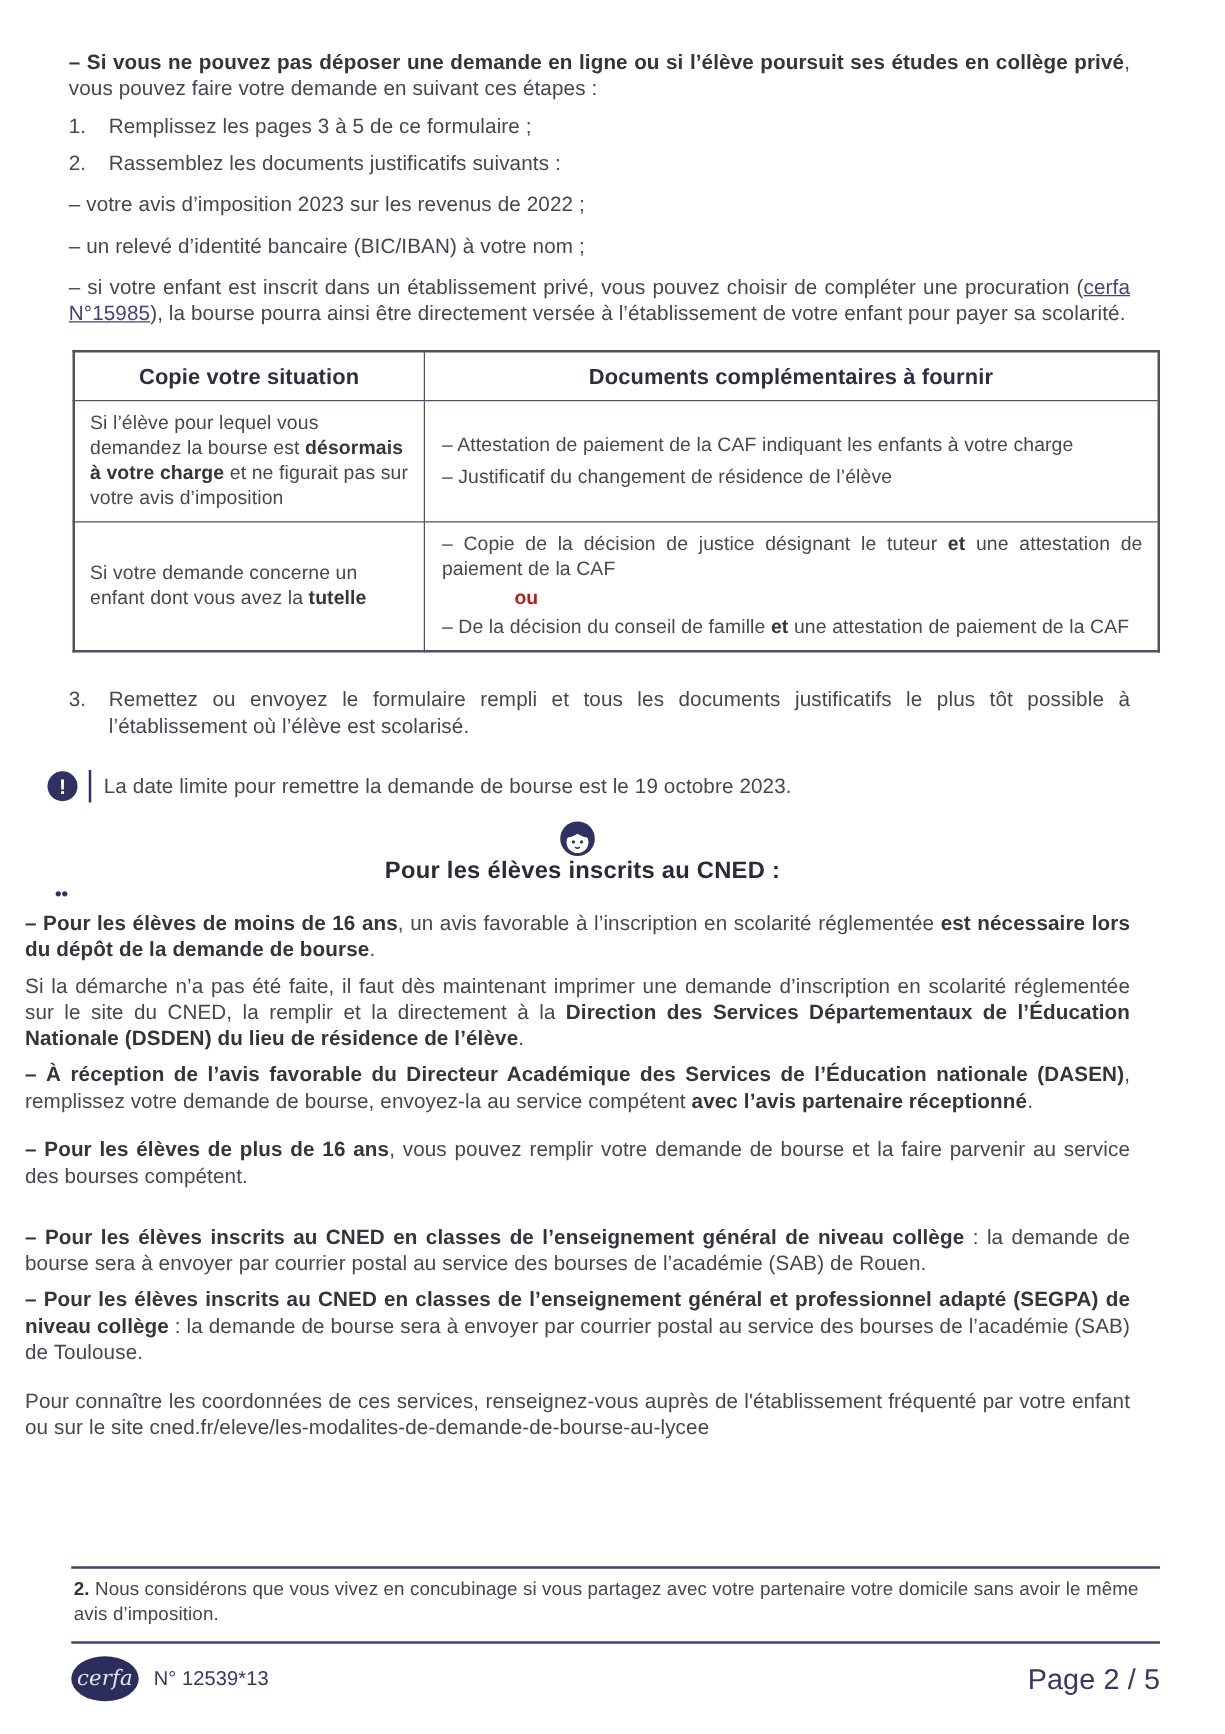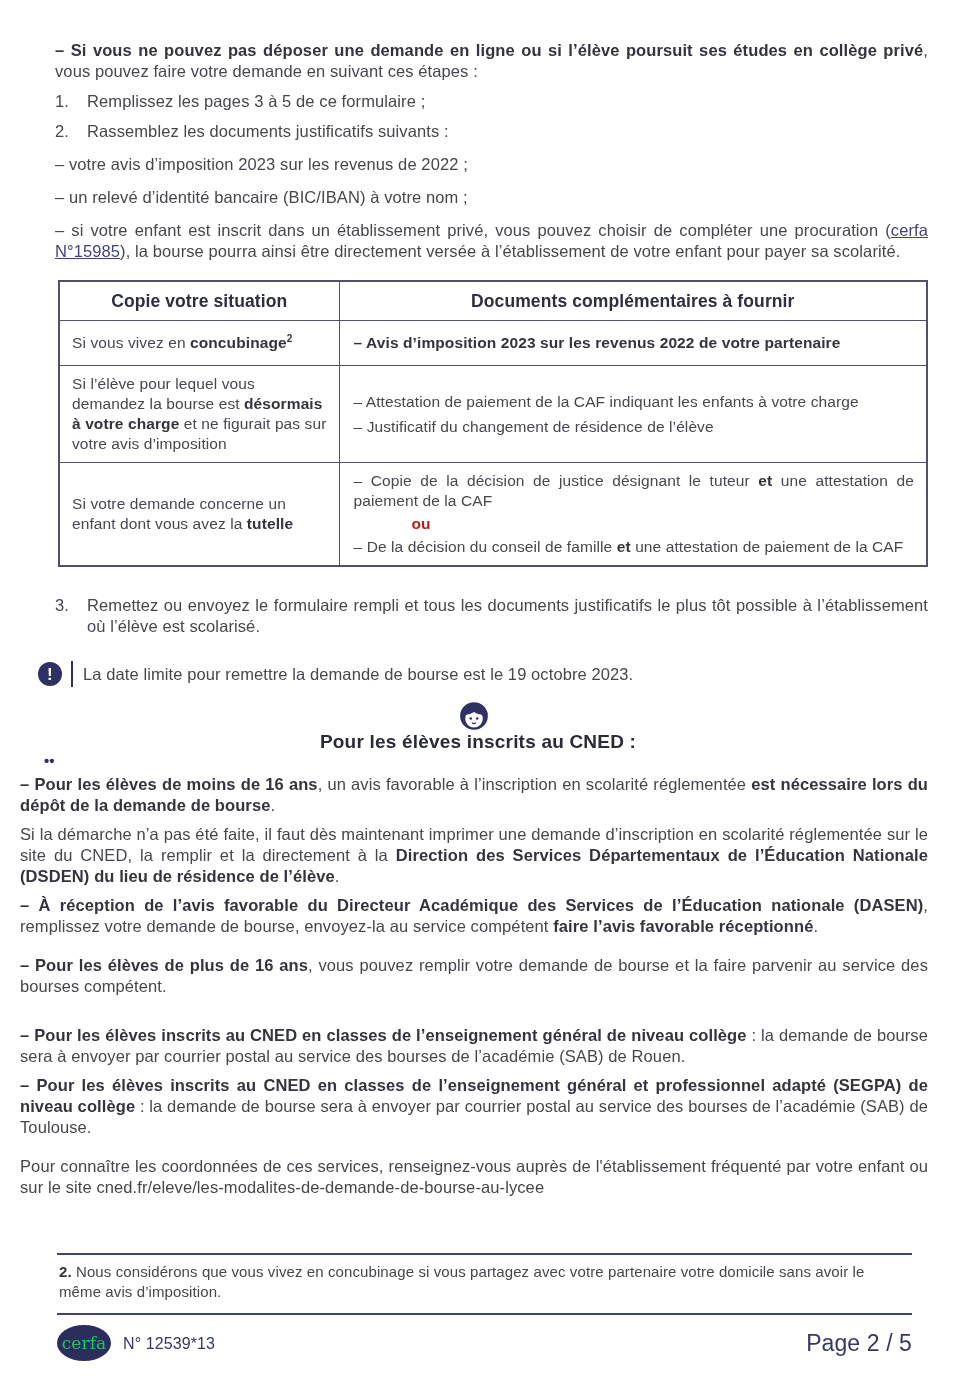--- a/index.html
+++ b/index.html
@@ -3,21 +3,21 @@
 <meta charset="utf-8">
 <style>
   * { margin:0; padding:0; box-sizing:border-box; }
   html,body { background:#ffffff; }
   body { font-family:"Liberation Sans", sans-serif; }
 
   .page {
     position:relative;
     width:980px; height:1387px;
     background:#ffffff;
-    padding:40px 52px 0 20px;
+    padding:40px 76px 0 20px;
     color:#46464f;
     font-size:16.5px;
     line-height:21px;
     letter-spacing:0.1px;
     overflow:hidden;
   }
 
   .b { font-weight:700; color:#34343e; }
   .para { text-align:justify; }
 
@@ -72,35 +72,35 @@
   
   .cned-heading { display:flex; align-items:center; margin-top:14px;flex-direction:column; }
   .cned-heading .h-text { font-size:19px; font-weight:700; color:#2a2b38; margin-left:8px; letter-spacing:0.2px; }
   .dots { color:#2e3161; font-weight:700; font-size:15px; margin:4px 0 0 24px; letter-spacing:0px; line-height:10px; }
 
   .p-std  { margin-top:8px; }
   .p-gap  { margin-top:18px; }
   .p-gap2 { margin-top:28px; }
 
   
-  .bottom { position:absolute; left:20px; right:68px; bottom:26px; }
+  .bottom { position:absolute; left:20px; right:52px; bottom:26px; }
   .footnote-block {
     margin-left:37px;
     border-top:2px solid #41446f;
     border-bottom:2px solid #41446f;
     padding:7px 2px 11px 2px;
     font-size:15px; line-height:20px;
   }
   .footer-row { display:flex; align-items:center; justify-content:space-between; margin:10px 0 0 37px; }
   .footer-left { display:flex; align-items:center; }
   .cerfa-logo {
     width:54px; height:36px; border-radius:50%;
-    background:#2b2e5c; color:#22c55e;
+    background:#2b2e5c; color:#e5e5e5;
     display:flex; align-items:center; justify-content:center;
-    font-family:"DejaVu Serif", serif; font-size:17px;
+    font-family:"DejaVu Serif", serif; font-style:italic; font-size:17px;
   }
   .form-number { margin-left:12px; color:#353864; font-size:16px; }
   .page-number { color:#353864; font-size:23px; }
 </style>
 </head>
 <body>
 
 <div class="page">
 
   <div class="indent">
@@ -122,26 +122,20 @@
 
   <table class="sit-table">
     <colgroup>
         <col class="c-left">
         <col class="c-right">
       </colgroup>
     <tbody>
         <tr>
       <th>Copie votre situation</th>
       <th>Documents complémentaires à fournir</th>
-    </tr>
-    <tr class="row1">
-      <td class="cell-left"><span>Si vous vivez en </span><span class="b">concubinage</span><sup class="b">2</sup></td>
-      <td class="cell-right">
-            <div class="cell-line b">–  Avis d’imposition 2023 sur les revenus 2022 de votre partenaire</div>
-          </td>
     </tr>
     <tr class="row2">
       <td class="cell-left"><span>Si l’élève pour lequel vous demandez la bourse est </span><span class="b">désormais à votre charge</span><span> et ne figurait pas sur votre avis d’imposition</span></td>
       <td class="cell-right">
         <div class="cell-line right-bullet">–  Attestation de paiement de la CAF indiquant les enfants à votre charge</div>
         <div class="cell-line right-bullet">–  Justificatif du changement de résidence de l’élève</div>
       </td>
     </tr>
     <tr class="row3">
       <td class="cell-left"><span>Si votre demande concerne un enfant dont vous avez la </span><span class="b">tutelle</span></td>
@@ -179,21 +173,21 @@
       </svg>
     </span>
     <span class="h-text">Pour les élèves inscrits au CNED :</span>
   </div>
   <div class="dots">••</div>
 
   <p class="para p-std"><span class="b">–  Pour les élèves de moins de 16 ans</span><span>, un avis favorable à l’inscription en scolarité réglementée </span><span class="b">est nécessaire lors du dépôt de la demande de bourse</span><span>.</span></p>
 
   <p class="para p-std"><span>Si la démarche n’a pas été faite, il faut dès maintenant imprimer une demande d’inscription en scolarité réglementée sur le site du CNED, la remplir et la directement à la </span><span class="b">Direction des Services Départementaux de l’Éducation Nationale (DSDEN) du lieu de résidence de l’élève</span><span>.</span></p>
 
-  <p class="para p-std"><span class="b">–  À réception de l’avis favorable du Directeur Académique des Services de l’Éducation nationale (DASEN)</span><span>, remplissez votre demande de bourse, envoyez-la au service compétent </span><span class="b">faire l’avis favorable réceptionné</span><span>.</span></p>
+  <p class="para p-std"><span class="b">–  À réception de l’avis favorable du Directeur Académique des Services de l’Éducation nationale (DASEN)</span><span>, remplissez votre demande de bourse, envoyez-la au service compétent </span><span class="b">avec l’avis partenaire réceptionné</span><span>.</span></p>
 
   <p class="para p-gap"><span class="b">–  Pour les élèves de plus de 16 ans</span><span>, vous pouvez remplir votre demande de bourse et la faire parvenir au service des bourses compétent.</span></p>
 
   <p class="para p-gap2"><span class="b">–  Pour les élèves inscrits au CNED en classes de l’enseignement général de niveau collège</span><span> : la demande de bourse sera à envoyer par courrier postal au service des bourses de l’académie (SAB) de Rouen.</span></p>
 
   <p class="para p-std"><span class="b">–  Pour les élèves inscrits au CNED en classes de l’enseignement général et professionnel adapté (SEGPA) de niveau collège</span><span> : la demande de bourse sera à envoyer par courrier postal au service des bourses de l’académie (SAB) de Toulouse.</span></p>
 
   <p class="para p-gap">Pour connaître les coordonnées de ces services, renseignez-vous auprès de l'établissement fréquenté par votre enfant ou sur le site cned.fr/eleve/les-modalites-de-demande-de-bourse-au-lycee</p>
 
   <div class="bottom">

